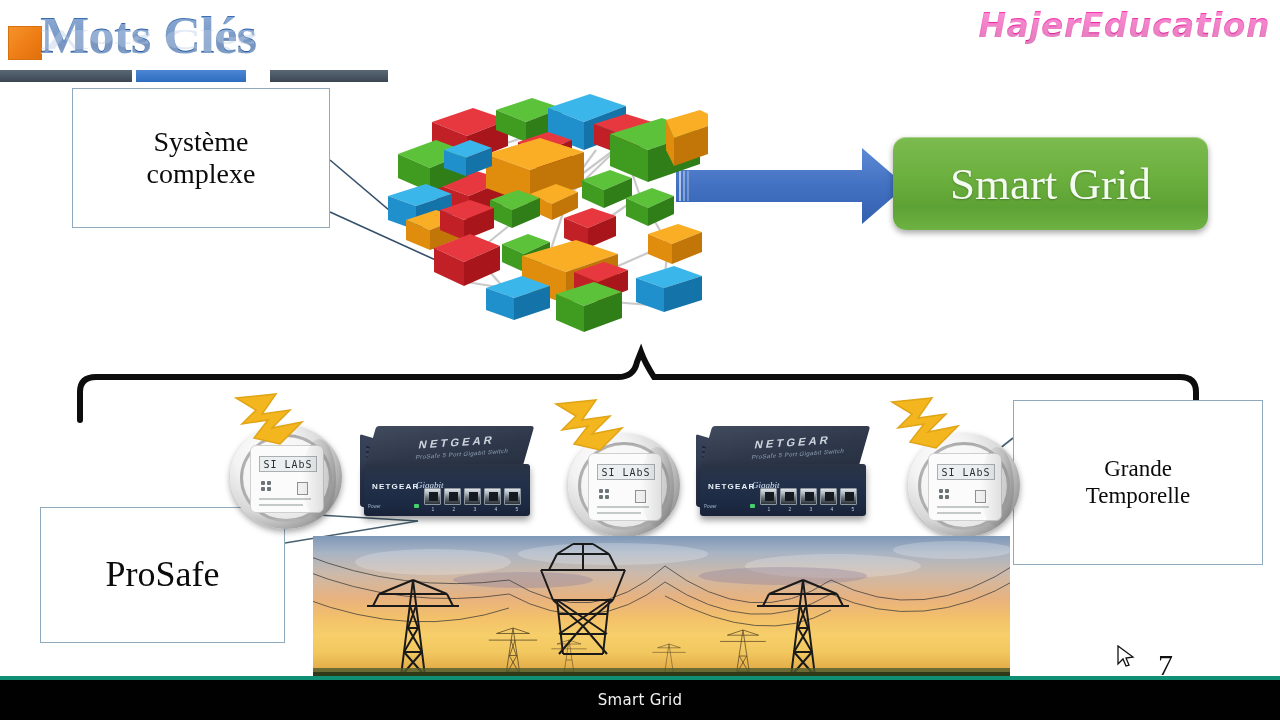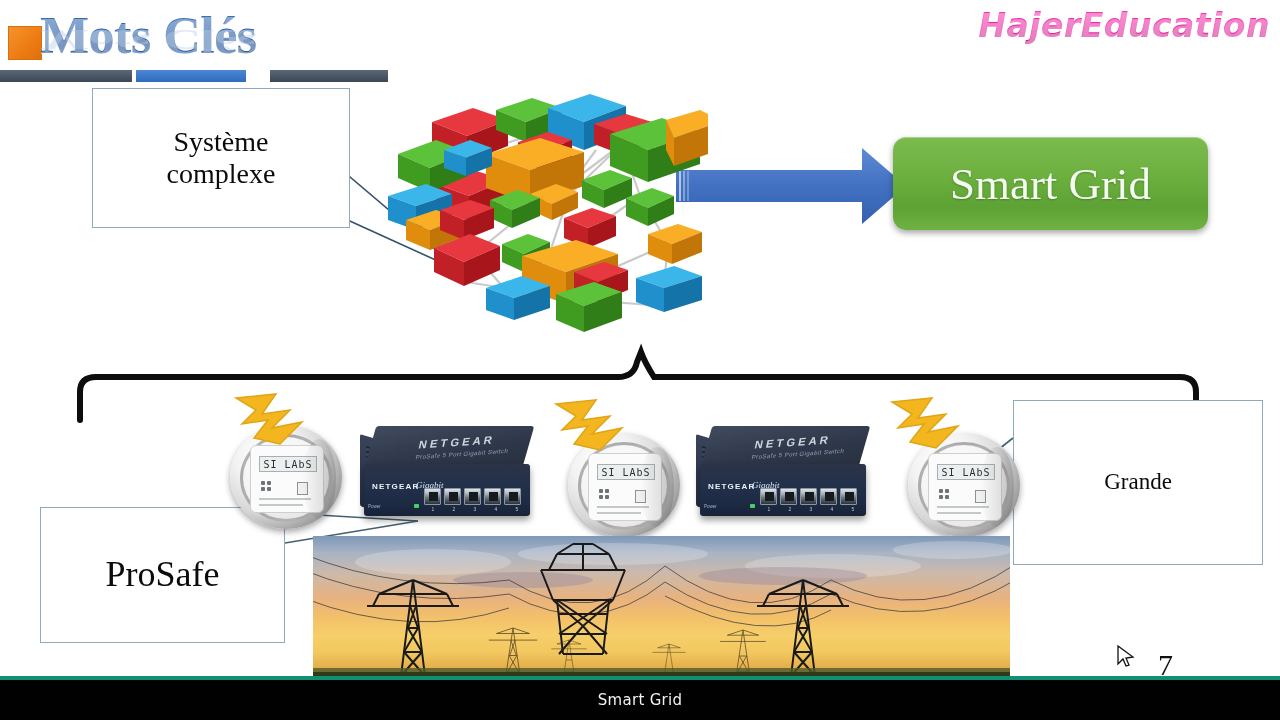--- a/index.html
+++ b/index.html
@@ -55,21 +55,21 @@
   
   .callout {
     position:absolute; background:#ffffff;
     border:1px solid #8fa9bd;
     display:flex; flex-direction:column;
     align-items:center; justify-content:center;
     text-align:center; color:#0b0b0b;
     font-family:"Liberation Serif", serif;
     line-height:1.14;
   }
-  #box-systeme { left:72px;  top:88px;  width:258px; height:140px; font-size:28px;margin-left:20px; }
+  #box-systeme { left:72px;  top:88px;  width:258px; height:140px; font-size:28px; }
   #box-codage  { left:40px;  top:507px; width:245px; height:136px; font-size:36px; }
   #box-grande  { left:1013px;top:400px; width:250px; height:165px; font-size:23px; padding:0 6px; }
   .callout span { display:block; white-space:nowrap; }
 
   
   #vec { position:absolute; left:0; top:0; width:1280px; height:720px; pointer-events:none; }
 
   
   #network { position:absolute; left:378px; top:92px; width:330px; height:250px; }
   #network svg { position:absolute; left:0; top:0; }
@@ -291,20 +291,21 @@
     <span>Système</span>
     <span>complexe</span>
   </div>
 
   <div class="callout" id="box-codage">
     <span>ProSafe</span>
   </div>
 
   <div class="callout" id="box-grande">
     <span>Grande</span>
+    <span>Temporelle</span>
   </div>
 
   <div id="network">
     <svg width="330" height="250" viewBox="0 0 330 250">
       <g stroke="#c9c9c9" stroke-width="2.2" fill="none">
         <path d="M95,62 L150,44"></path>
           <path d="M150,44 L196,30"></path>
           <path d="M196,30 L244,52"></path>
         <path d="M244,52 L276,48"></path>
           <path d="M150,44 L196,88"></path>

